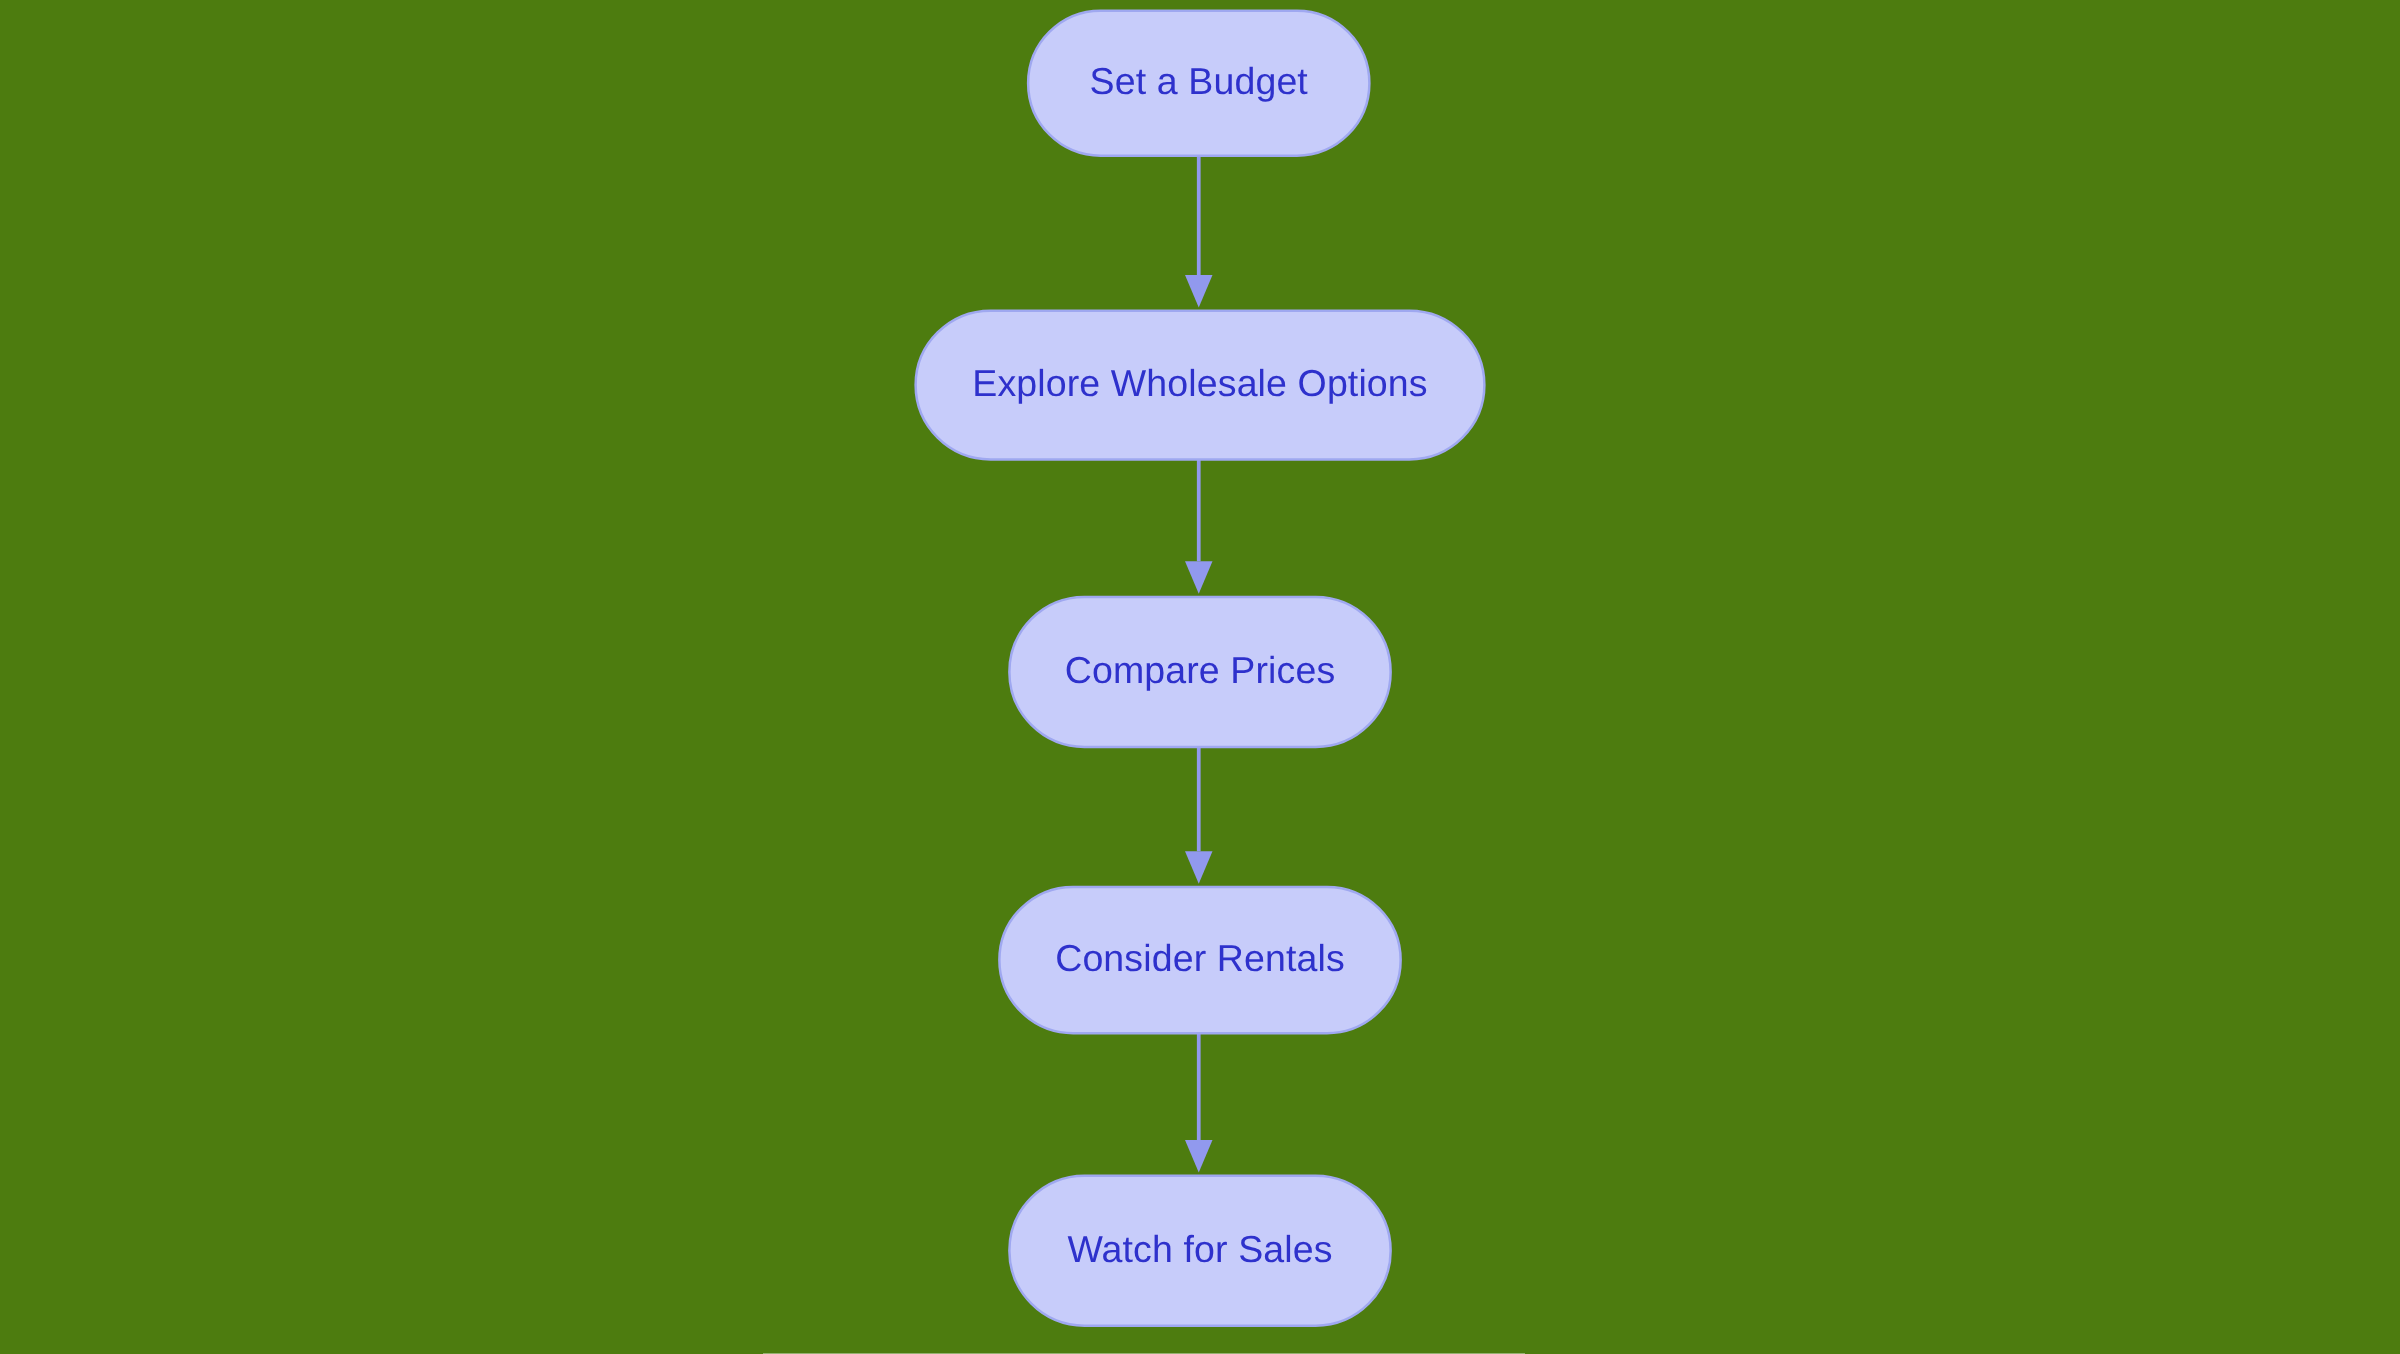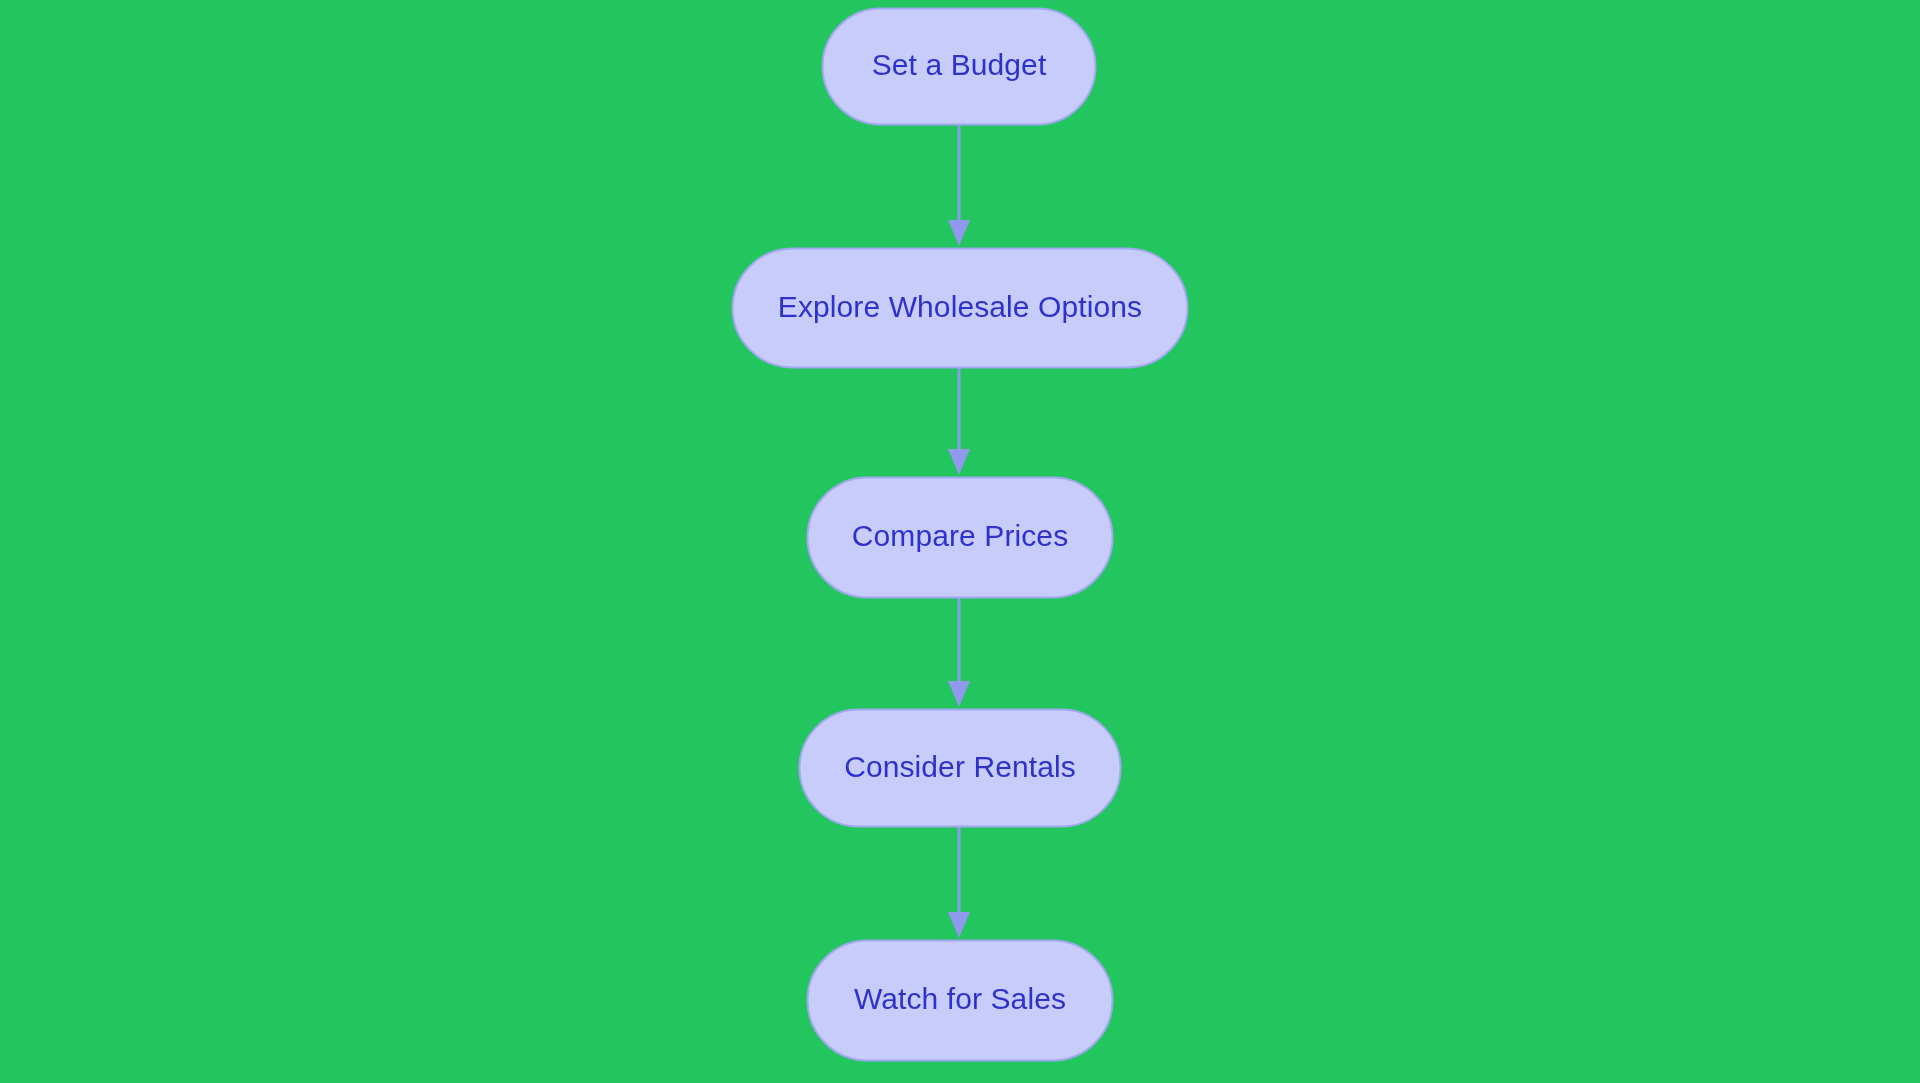--- a/index.html
+++ b/index.html
@@ -8,21 +8,21 @@
     padding: 0;
     background: #ffffff;
   }
   body {
     font-family: "Liberation Sans", sans-serif;
   }
   #canvas {
     position: relative;
     width: 1920px;
     height: 1083px;
-    background: #22c55e;
+    background: #4d7c0f;
     overflow: hidden;
   }
   #flow-svg {
     position: absolute;
     left: 0;
     top: 0;
     width: 1920px;
     height: 1083px;
     display: block;
   }

